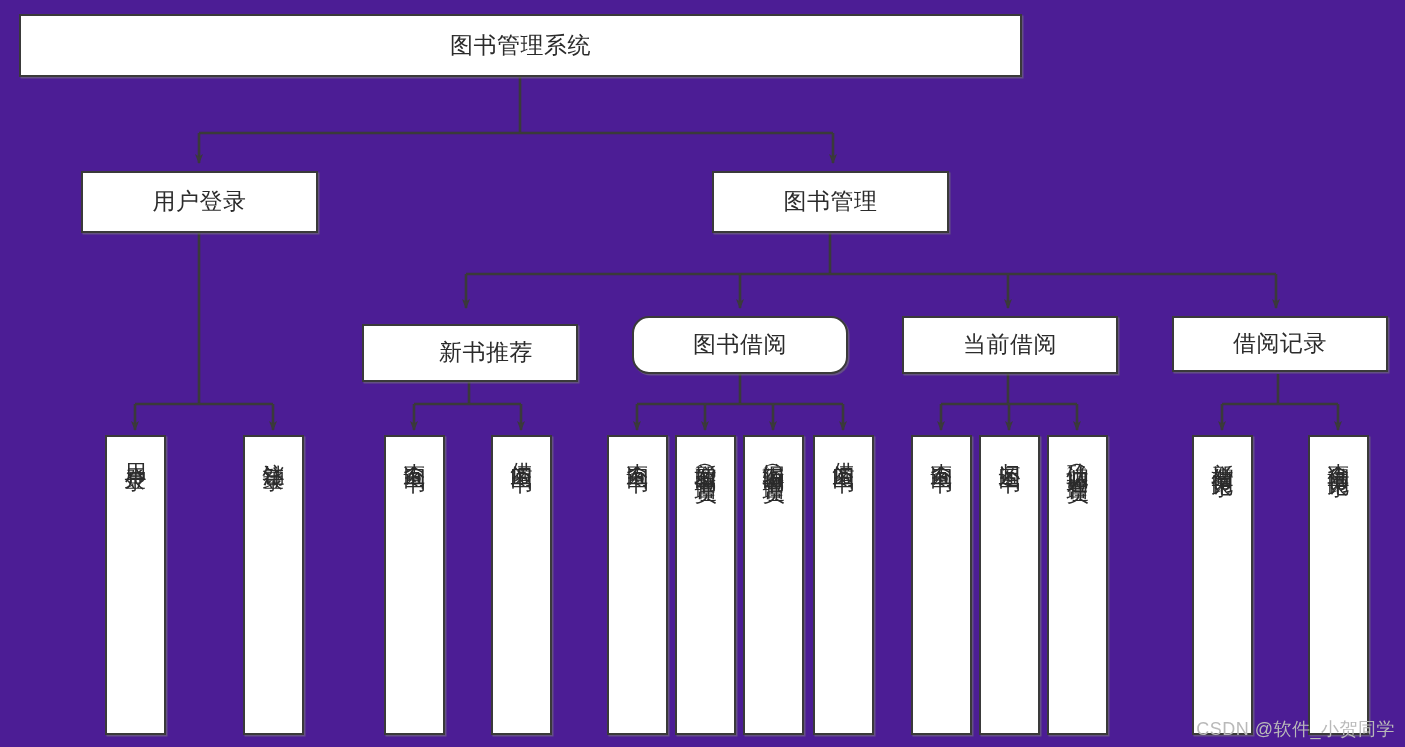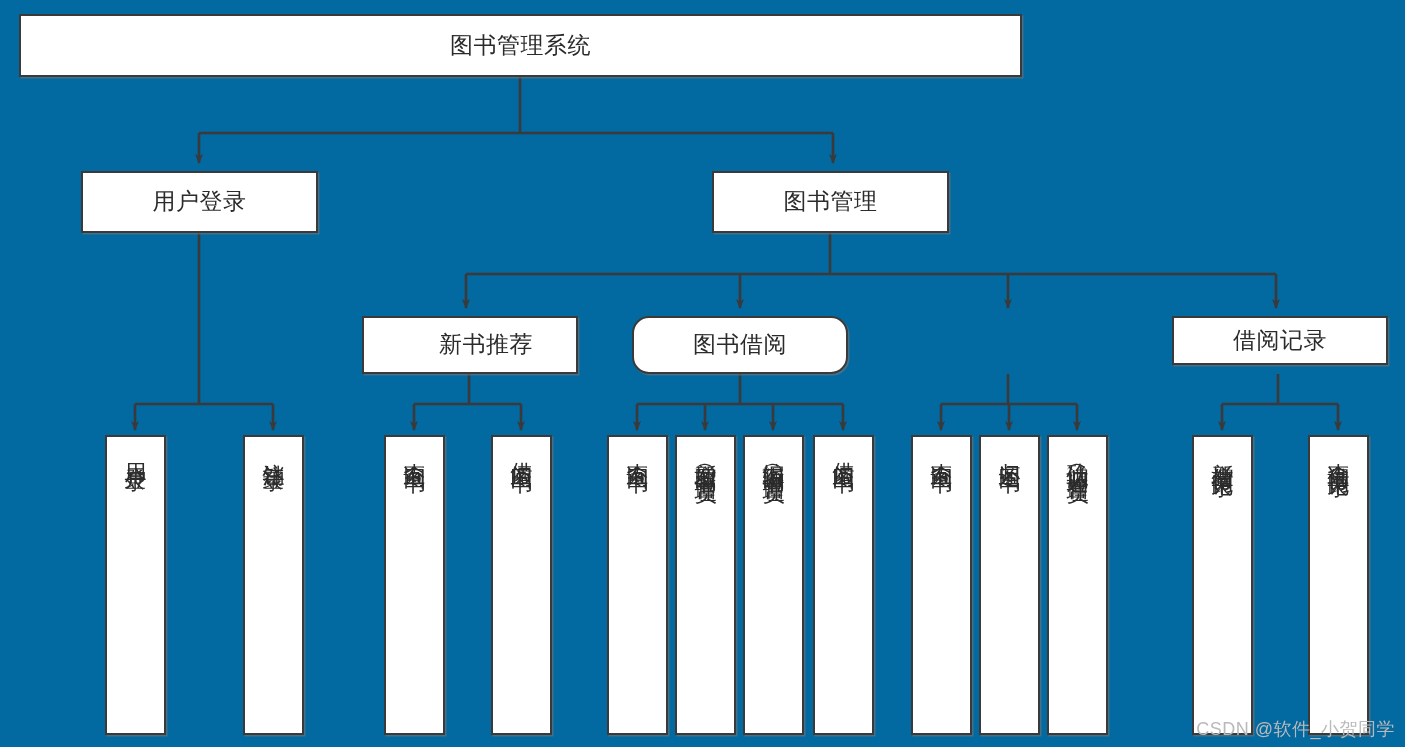--- a/index.html
+++ b/index.html
@@ -7,21 +7,21 @@
     padding: 0;
     background: #ffffff;
   }
   body {
     font-family: "Liberation Sans", "DejaVu Sans", sans-serif;
   }
   #canvas {
     position: relative;
     width: 1405px;
     height: 747px;
-    background: #0369a1;
+    background: #4c1d95;
     overflow: hidden;
   }
   svg.edges {
     position: absolute;
     left: 0;
     top: 0;
     width: 1405px;
     height: 747px;
     pointer-events: none;
   }
@@ -131,27 +131,30 @@
     <span class="label">图书管理系统</span>
   </div>
 
   <div class="node h" style="left:81px; top:171px; width:237px; height:62px;">
     <span class="label">用户登录</span>
   </div>
   <div class="node h" style="left:712px; top:171px; width:237px; height:62px;">
     <span class="label">图书管理</span>
   </div>
 
-  <div class="node h" style="left:362px; top:316px; width:216px; height:58px;padding-left:32px;">
+  <div class="node h" style="left:362px; top:324px; width:216px; height:58px;padding-left:32px;">
     <span class="label">新书推荐</span>
   </div>
   <div class="node h" style="left:632px; top:316px; width:216px; height:58px;border-radius:17px;">
     <span class="label">图书借阅</span>
   </div>
-  <div class="node h" style="left:1172px; top:316px; width:216px; height:49px;">
+  <div class="node h" style="left:902px; top:316px; width:216px; height:58px;">
+    <span class="label">当前借阅</span>
+  </div>
+  <div class="node h" style="left:1172px; top:316px; width:216px; height:56px;">
     <span class="label">借阅记录</span>
   </div>
 
   <div class="node v" style="left:105px; top:435px; width:61px; height:300px;">
     <span class="label">用户登录</span>
   </div>
   <div class="node v" style="left:243px; top:435px; width:61px; height:300px;">
     <span class="label">注销登录</span>
   </div>
 

